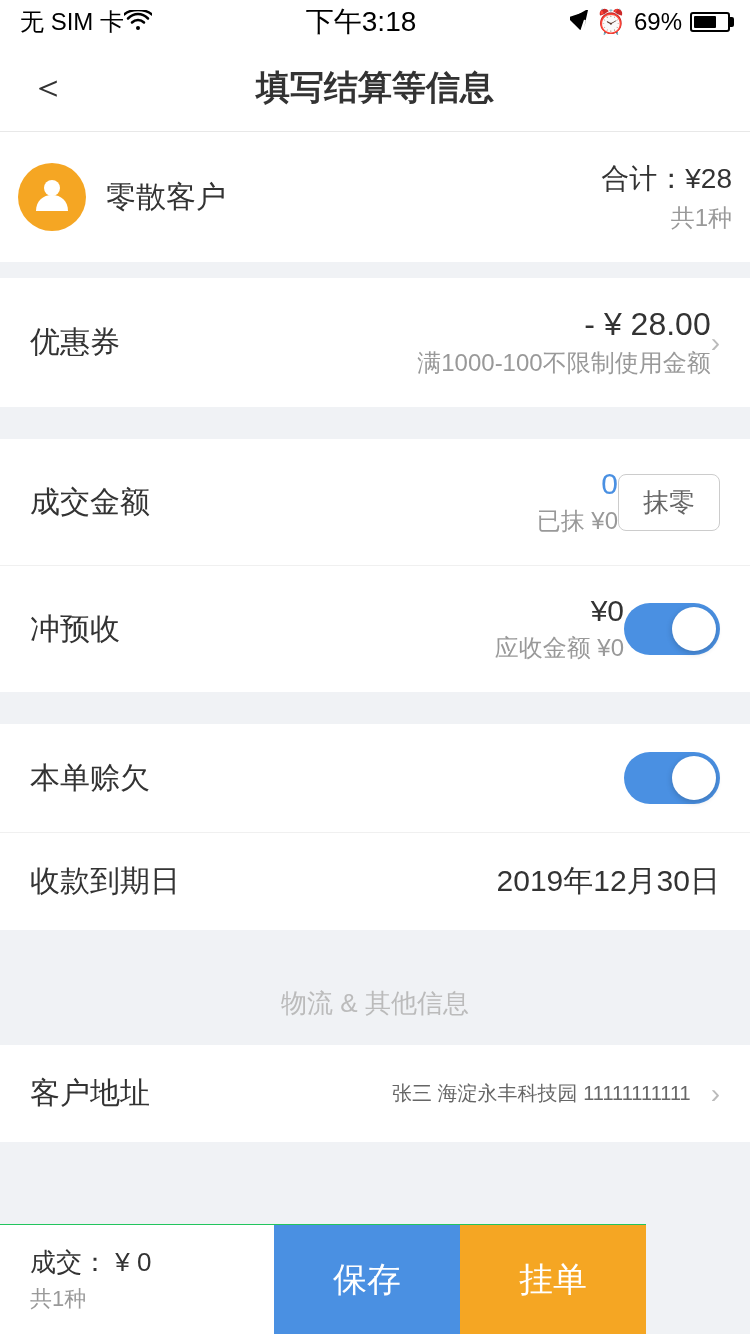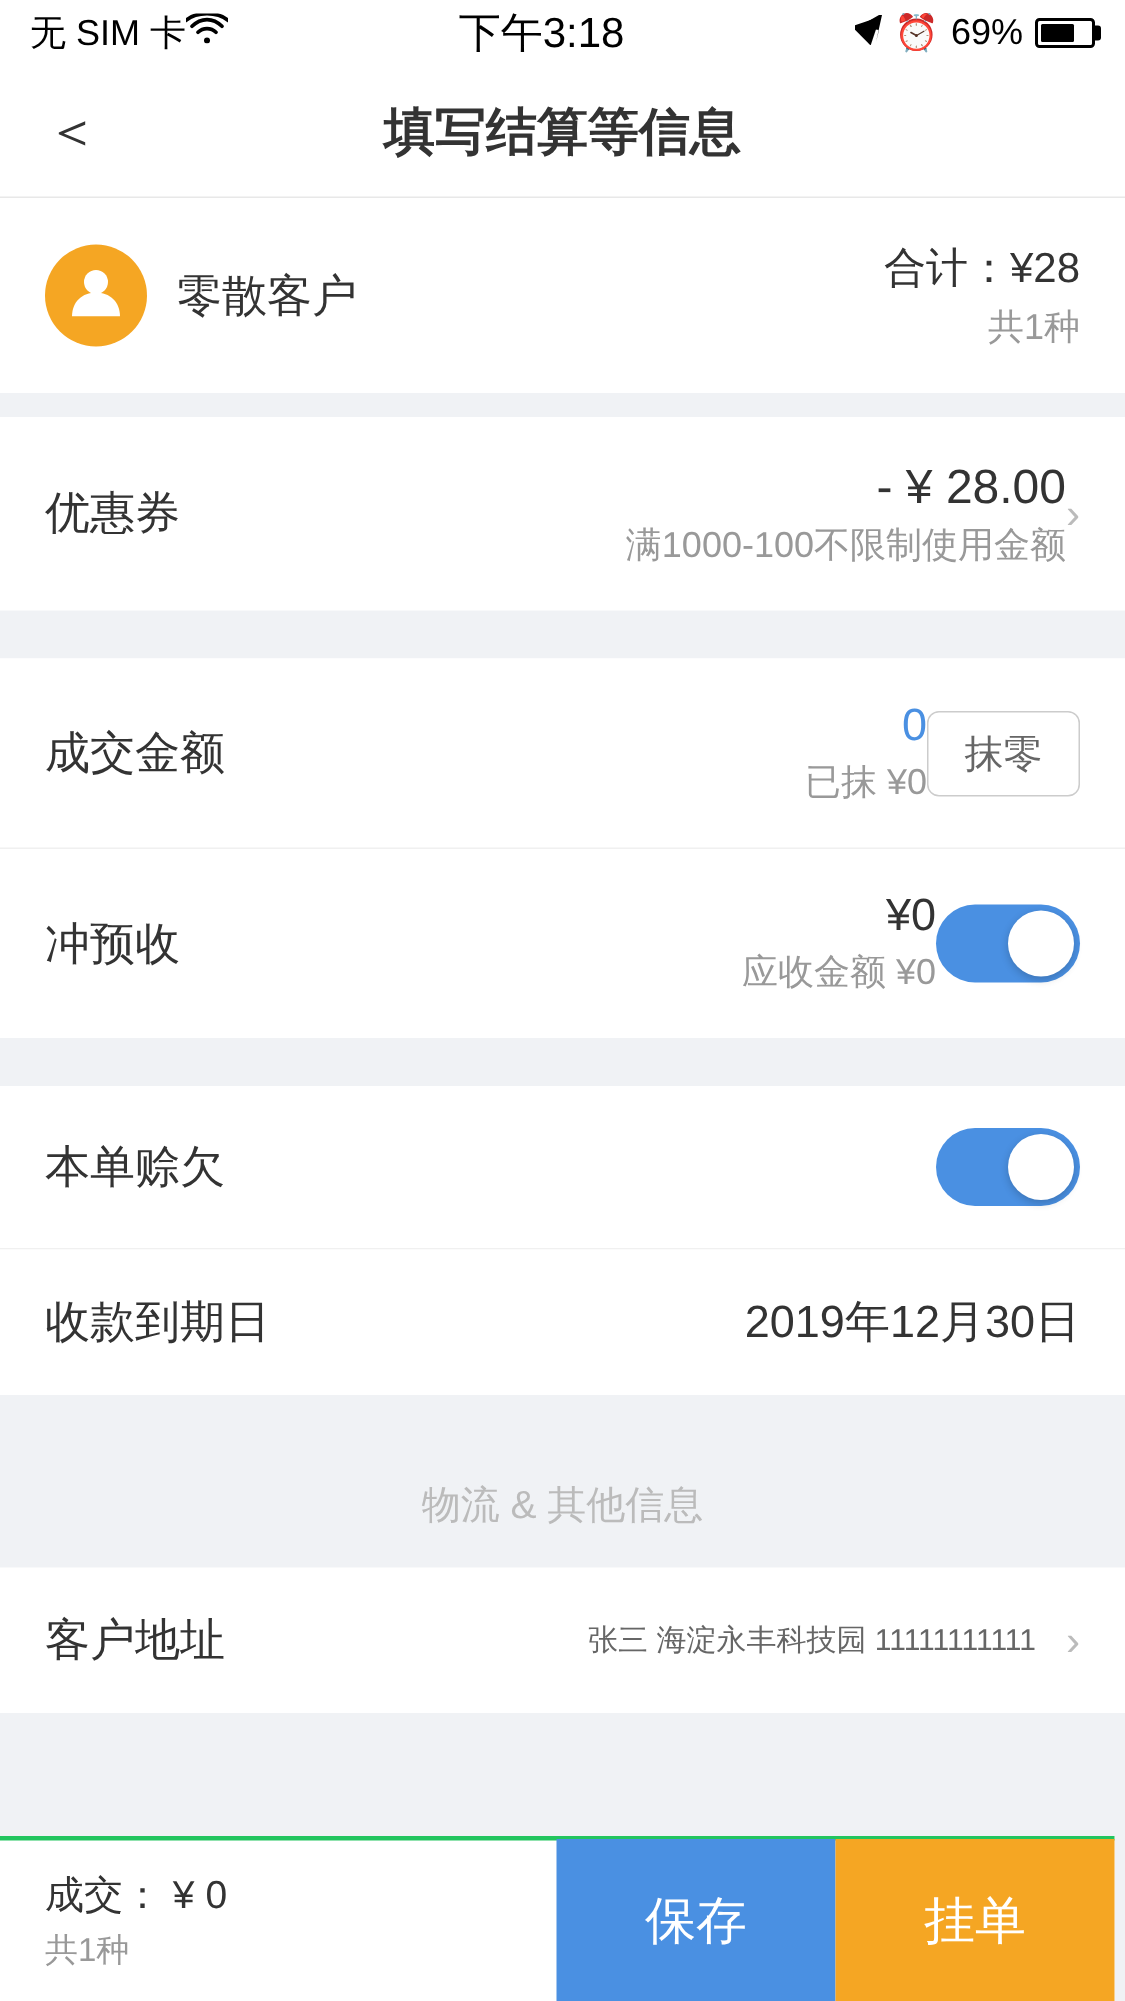--- a/index.html
+++ b/index.html
@@ -84,21 +84,21 @@
 
     
     .section-card {
       background: #fff;
       margin-bottom: 16px;
     }
 
     
     .customer-row {
       background: #fff;
-      padding: 28px 30px;
+      padding: 28px 18px;
       display: flex;
       align-items: center;
       justify-content: space-between;
       margin-bottom: 16px;
     }
     .customer-left {
       display: flex;
       align-items: center;
       gap: 20px;
     }
@@ -252,26 +252,26 @@
     .empty-space {
       height: 200px;
       background: #f0f2f5;
     }
 
     
     .bottom-bar {
       position: fixed;
       bottom: 0;
       left: 0;
-      width: 743px;
+      width: 646px;
       height: 110px;
       background: #fff;
       display: flex;
       align-items: center;
-      border-top: 3px solid #22c55e;
+      border-top: 1px solid #22c55e;
     }
     .bottom-summary {
       flex: 1;
       padding: 0 30px;
     }
     .bottom-deal {
       font-size: 26px;
       color: #333;
     }
     .bottom-count {

